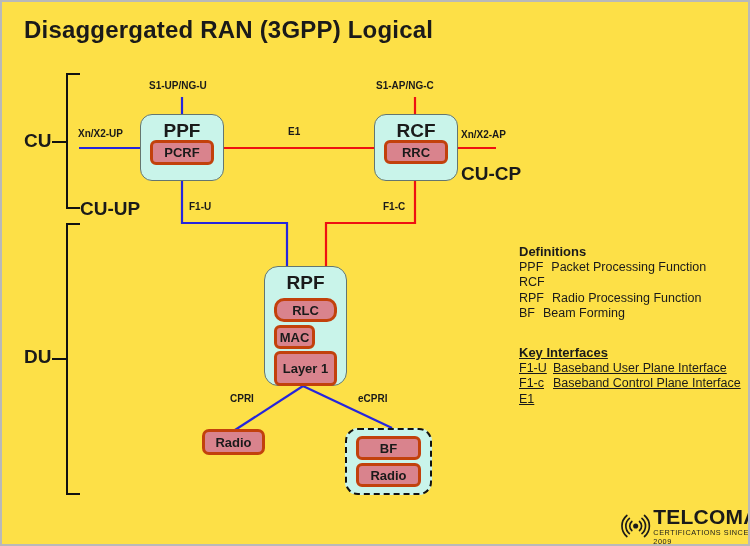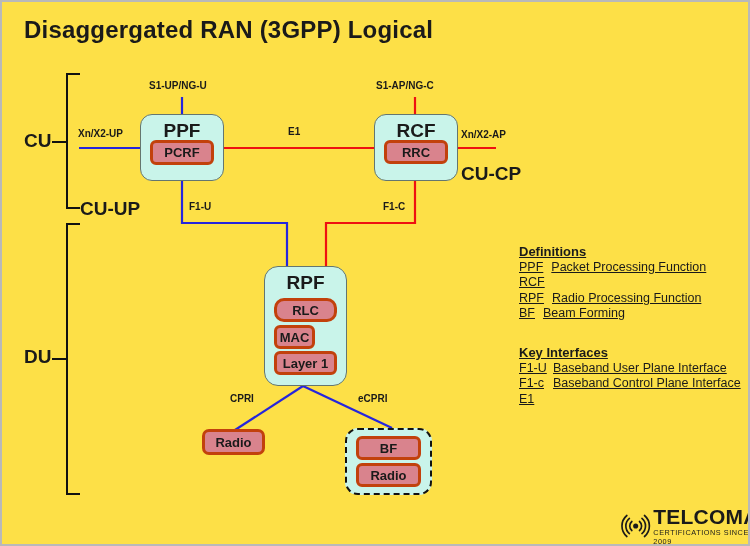--- a/index.html
+++ b/index.html
@@ -107,29 +107,29 @@
   <div class="node" style="left:372px;top:112px;width:84px;height:67px;">
     <div class="node-title">RCF</div>
   </div>
   <div class="chip" style="left:382px;top:138px;width:64px;height:24px;">RRC</div>
 
   <div class="node" style="left:262px;top:264px;width:83px;height:120px;border-radius:14px;">
     <div class="node-title">RPF</div>
   </div>
   <div class="chip" style="left:272px;top:296px;width:63px;height:24px;border-radius:10px;">RLC</div>
   <div class="chip" style="left:272px;top:323px;width:41px;height:24px;">MAC</div>
-  <div class="chip" style="left:272px;top:349px;width:63px;height:24px;">Layer 1</div>
+  <div class="chip" style="left:272px;top:349px;width:63px;height:35px;">Layer 1</div>
 
   <div class="chip" style="left:200px;top:427px;width:63px;height:26px;border-radius:7px;">Radio</div>
 
   <div class="dashed-node" style="left:343px;top:426px;width:87px;height:67px;"></div>
   <div class="chip" style="left:354px;top:434px;width:65px;height:24px;">BF</div>
   <div class="chip" style="left:354px;top:461px;width:65px;height:24px;">Radio</div>
 
-  <div class="defs" style="top:242px;text-decoration:underline;">
+  <div class="defs" style="top:242px;">
     <div class="heading">Definitions</div>
     <div class="row">
       <span class="abbr">PPF</span>
       <span>Packet Processing Function</span>
     </div>
     <div class="row">
       <span class="abbr">RCF</span>
     </div>
     <div class="row">
       <span class="abbr">RPF</span>

